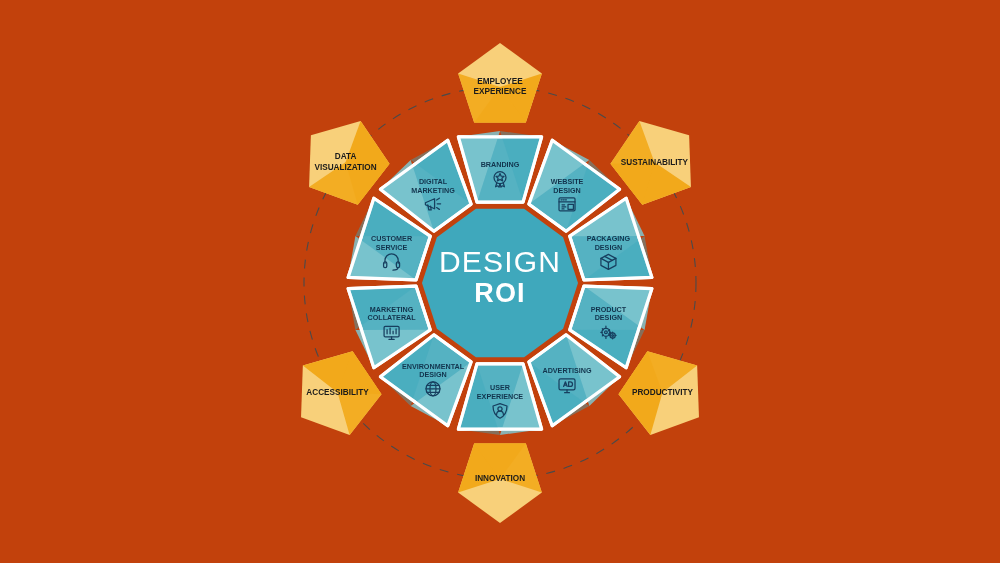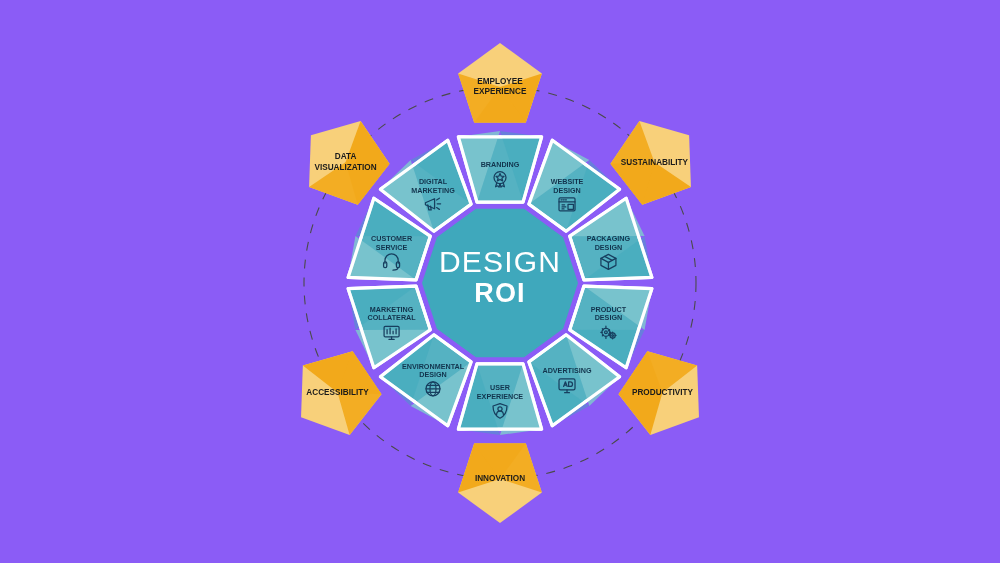--- a/index.html
+++ b/index.html
@@ -2,21 +2,21 @@
 <html><head>
 <meta charset="utf-8">
 <style>
   html,body{margin:0;padding:0;}
   body{
     width:1000px;height:563px;
     background:#ffffff;
     font-family:"Liberation Sans", sans-serif;
     overflow:hidden;
   }
-  #stage{position:relative;width:1000px;height:563px;background:#8b5cf6;}
+  #stage{position:relative;width:1000px;height:563px;background:#c2410c;}
   svg#diagram{position:absolute;left:0;top:0;width:1000px;height:563px;display:block;}
   .seg-label{
     font-family:"Liberation Sans", sans-serif;
     font-weight:bold;
     fill:#12344d;
     text-anchor:middle;
     dominant-baseline:middle;
   }
   .outer-label{
     font-family:"Liberation Sans", sans-serif;

